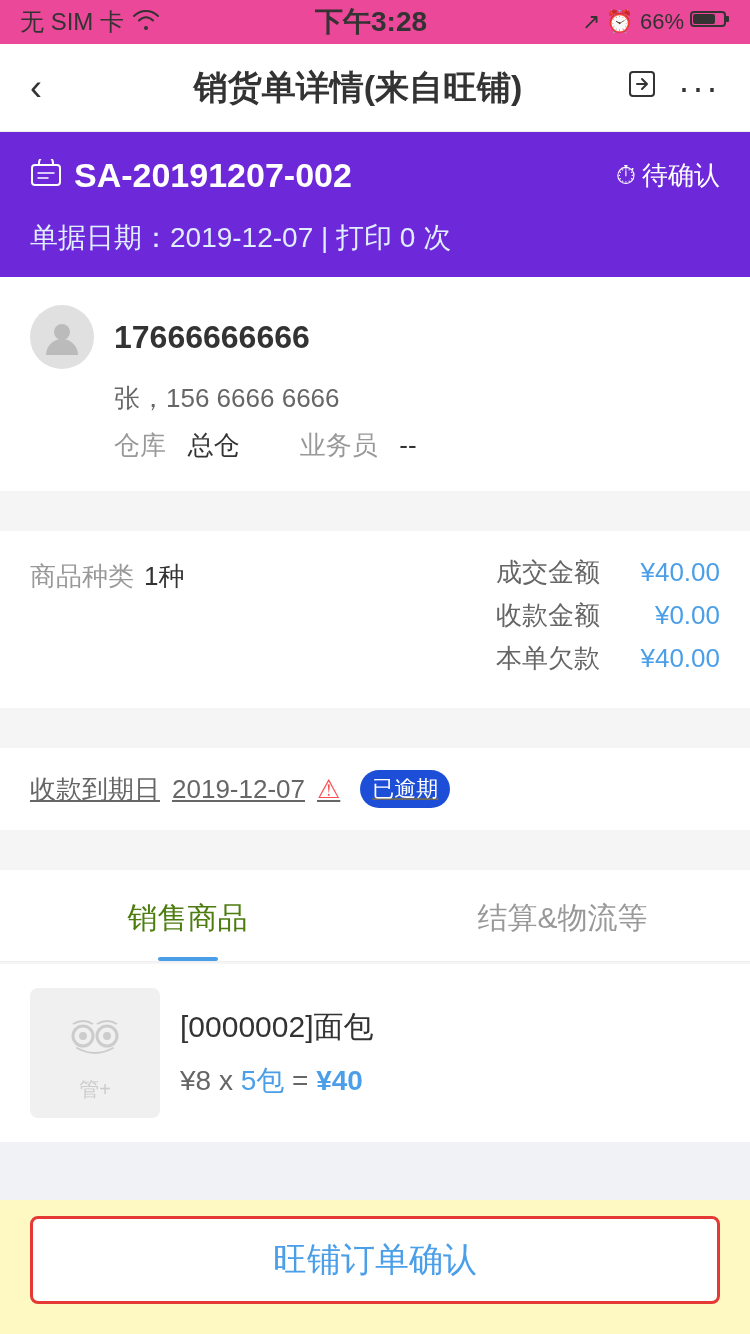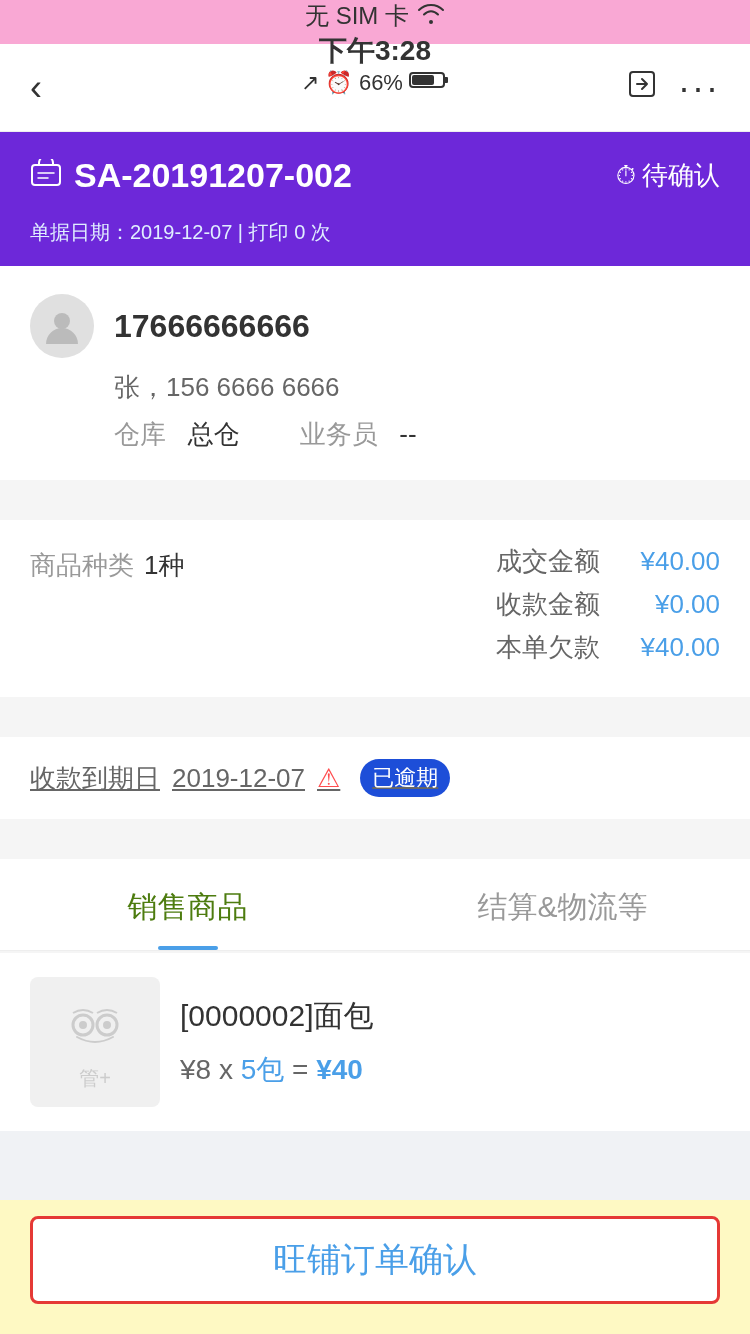--- a/index.html
+++ b/index.html
@@ -10,28 +10,27 @@
       width: 750px;
       min-height: 1334px;
       font-size: 28px;
       color: #333;
       position: relative;
     }
 
     
     .status-bar {
       height: 44px;
-      background: #f9a8d4;
+      background: #ec4899;
       display: flex;
       align-items: center;
       justify-content: space-between;
       padding: 0 20px;
       font-size: 24px;
       font-weight: 500;
-      flex-direction: column;
     }
     .status-left { display: flex; align-items: center; gap: 8px; }
     .status-center { font-size: 28px; font-weight: 600; }
     .status-right { display: flex; align-items: center; gap: 6px; font-size: 22px; }
 
     
     .nav-bar {
       height: 88px;
       background: #fff;
       display: flex;
@@ -78,21 +77,21 @@
     }
     .order-status {
       color: #fff;
       font-size: 26px;
       display: flex;
       align-items: center;
       gap: 6px;
     }
     .order-date {
       color: #e0eeff;
-      font-size: 20px;
+      font-size: 28px;
       margin-top: 24px;
     }
 
     
     .customer-section {
       background: #fff;
       padding: 28px 30px;
       margin-bottom: 20px;
     }
     .customer-top {
@@ -317,20 +316,21 @@
         <rect x="1" y="3" width="34" height="14" rx="3" stroke="#333" stroke-width="2" fill="none"></rect>
         <rect x="35" y="7" width="4" height="6" rx="1" fill="#333"></rect>
         <rect x="3" y="5" width="22" height="10" rx="2" fill="#333"></rect>
       </svg>
     </span>
   </div>
 </div>
 
 <div class="nav-bar">
   <div class="nav-back">‹</div>
+  <div class="nav-title">销货单详情(来自旺铺)</div>
   <div class="nav-actions">
     <span>
       <svg width="32" height="32" viewBox="0 0 32 32" fill="none">
         <rect x="4" y="4" width="24" height="24" rx="3" stroke="#333" stroke-width="2" fill="none"></rect>
         <path d="M11 16h10M16 11l5 5-5 5" stroke="#333" stroke-width="2" stroke-linecap="round" stroke-linejoin="round"></path>
       </svg>
     </span>
     <span style="font-size:36px;color:#333;letter-spacing:2px">···</span>
   </div>
 </div>

